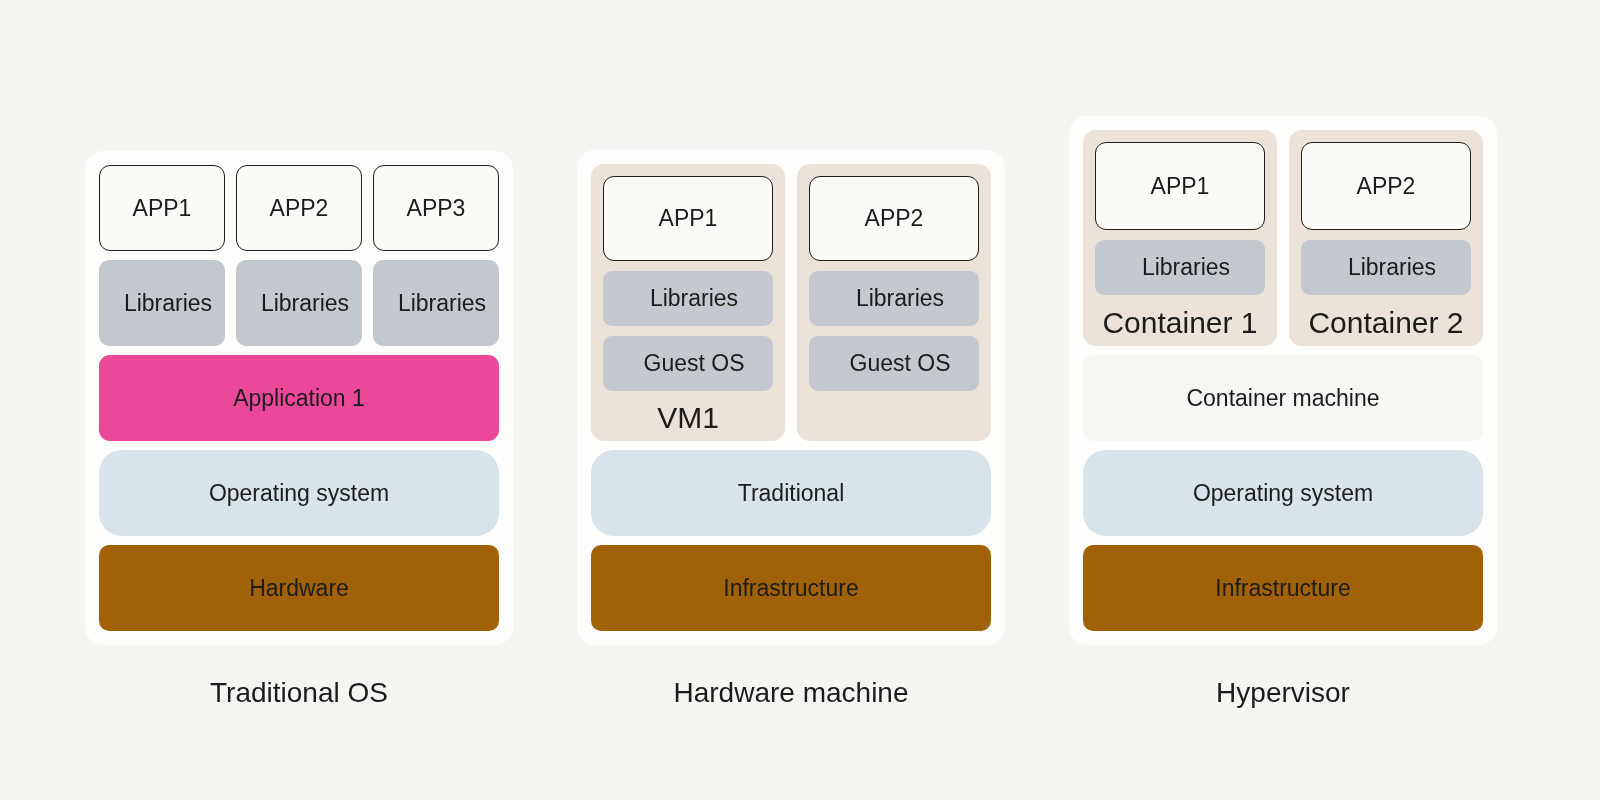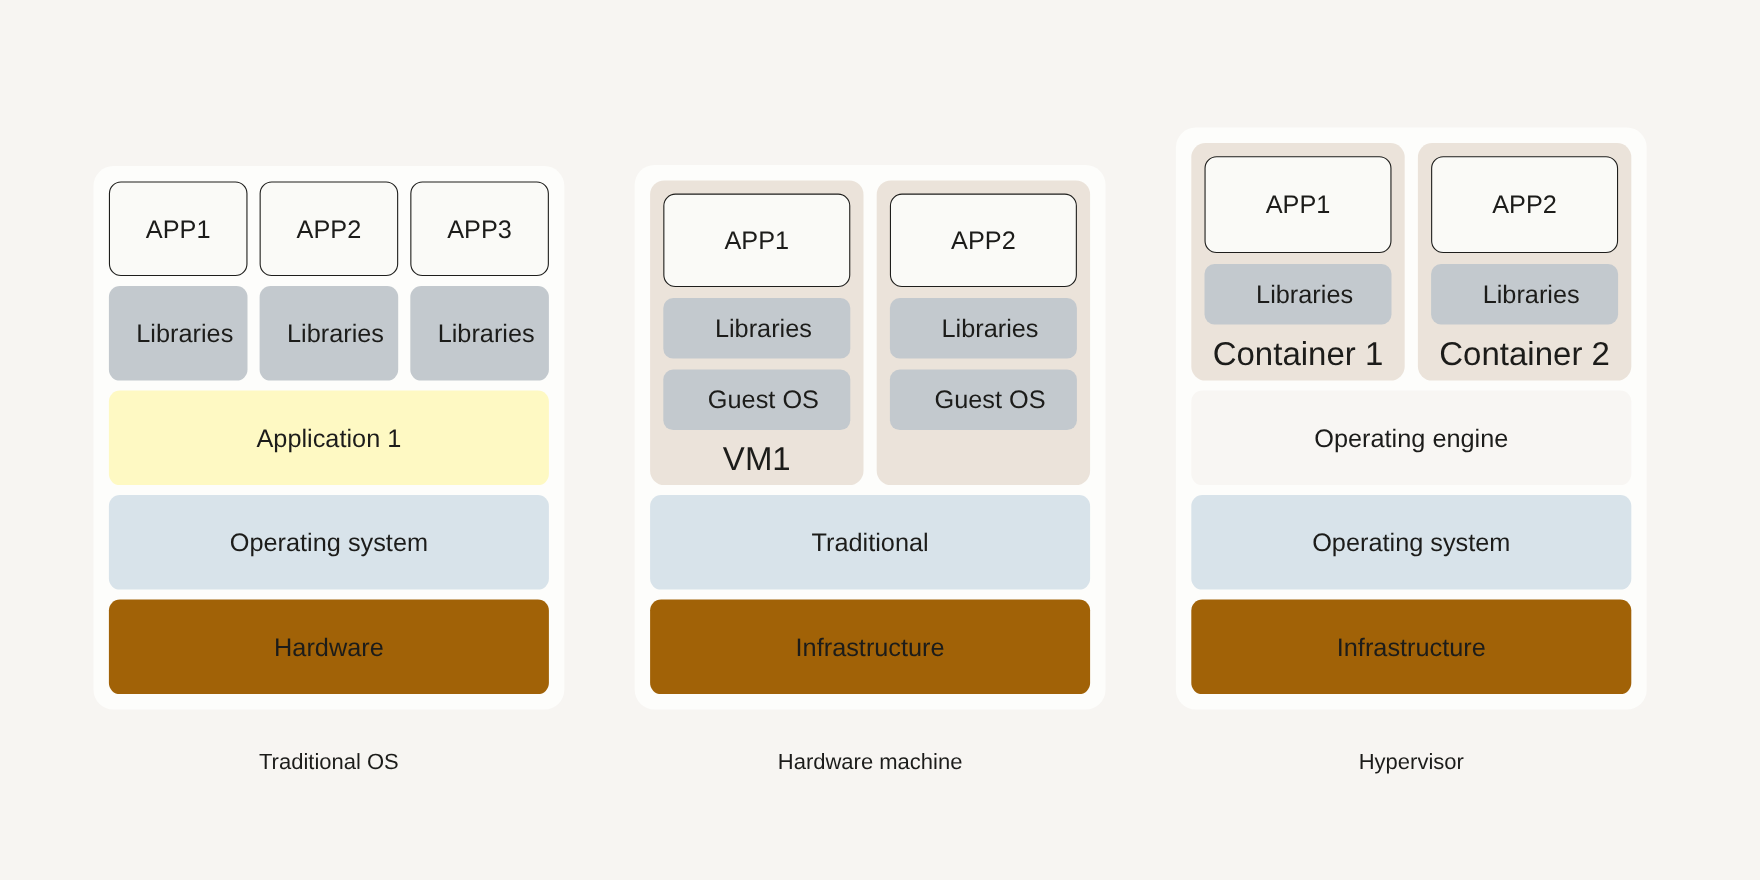--- a/index.html
+++ b/index.html
@@ -22,21 +22,21 @@
   }
   .card {
     background: #fdfdfb;
     border-radius: 18px;
     padding: 14px;
     display: flex; flex-direction: column; gap: 9px;
   }
   .col-title {
     height: 96px;
     display: flex; align-items: center; justify-content: center;
-    font-size: 20px;
+    font-size: 28px;
     color: #1c1c1a;
   }
   .row { display: flex; gap: 11px; }
   .row > .cell { flex: 1; }
   .box {
     display: flex; align-items: center; justify-content: center;
     border-radius: 10px;
     font-size: 23px;
     color: #1c1c1a;
     text-align: center;
@@ -44,22 +44,22 @@
   .app-box {
     background: #fafaf7;
     border: 1.5px solid #1e1e1c;
     border-radius: 11px;
     height: 86px;
     box-sizing: border-box;
   }
   .h86 { height: 86px; }
   .gray1 { background: #c3c9ce; padding-left: 12px; }
   .gray2 { background: #a16207; }
-  .blue  { background: #d8e3ea; }
-  .beige-light { background: #fef9c3; }
+  .blue  { background: #d8e3ea; border-radius: 23px; }
+  .beige-light { background: #ec4899; border-radius: 11px; }
   .engine { background: #f8f6f3; }
   .wrapper-row { display: flex; gap: 12px; }
   .wrapper {
     flex: 1;
     background: #ebe3da;
     border-radius: 13px;
     padding: 12px 12px 6px 12px;
     display: flex; flex-direction: column; gap: 10px;
   }
   .wrapper .app-box { height: 85px; }
@@ -126,21 +126,21 @@
             <div class="box app-box">APP1</div>
             <div class="box gray1 small-box">Libraries</div>
             <div class="wrapper-label">Container 1</div>
           </div>
           <div class="wrapper container-wrapper">
             <div class="box app-box">APP2</div>
             <div class="box gray1 small-box">Libraries</div>
             <div class="wrapper-label">Container 2</div>
           </div>
         </div>
-        <div class="box engine h86">Operating engine</div>
+        <div class="box engine h86">Container machine</div>
         <div class="box blue h86">Operating system</div>
         <div class="box gray2 h86">Infrastructure</div>
       </div>
       <div class="col-title">Hypervisor</div>
     </section>
 
   </div>
 </div>
 
 </body></html>

